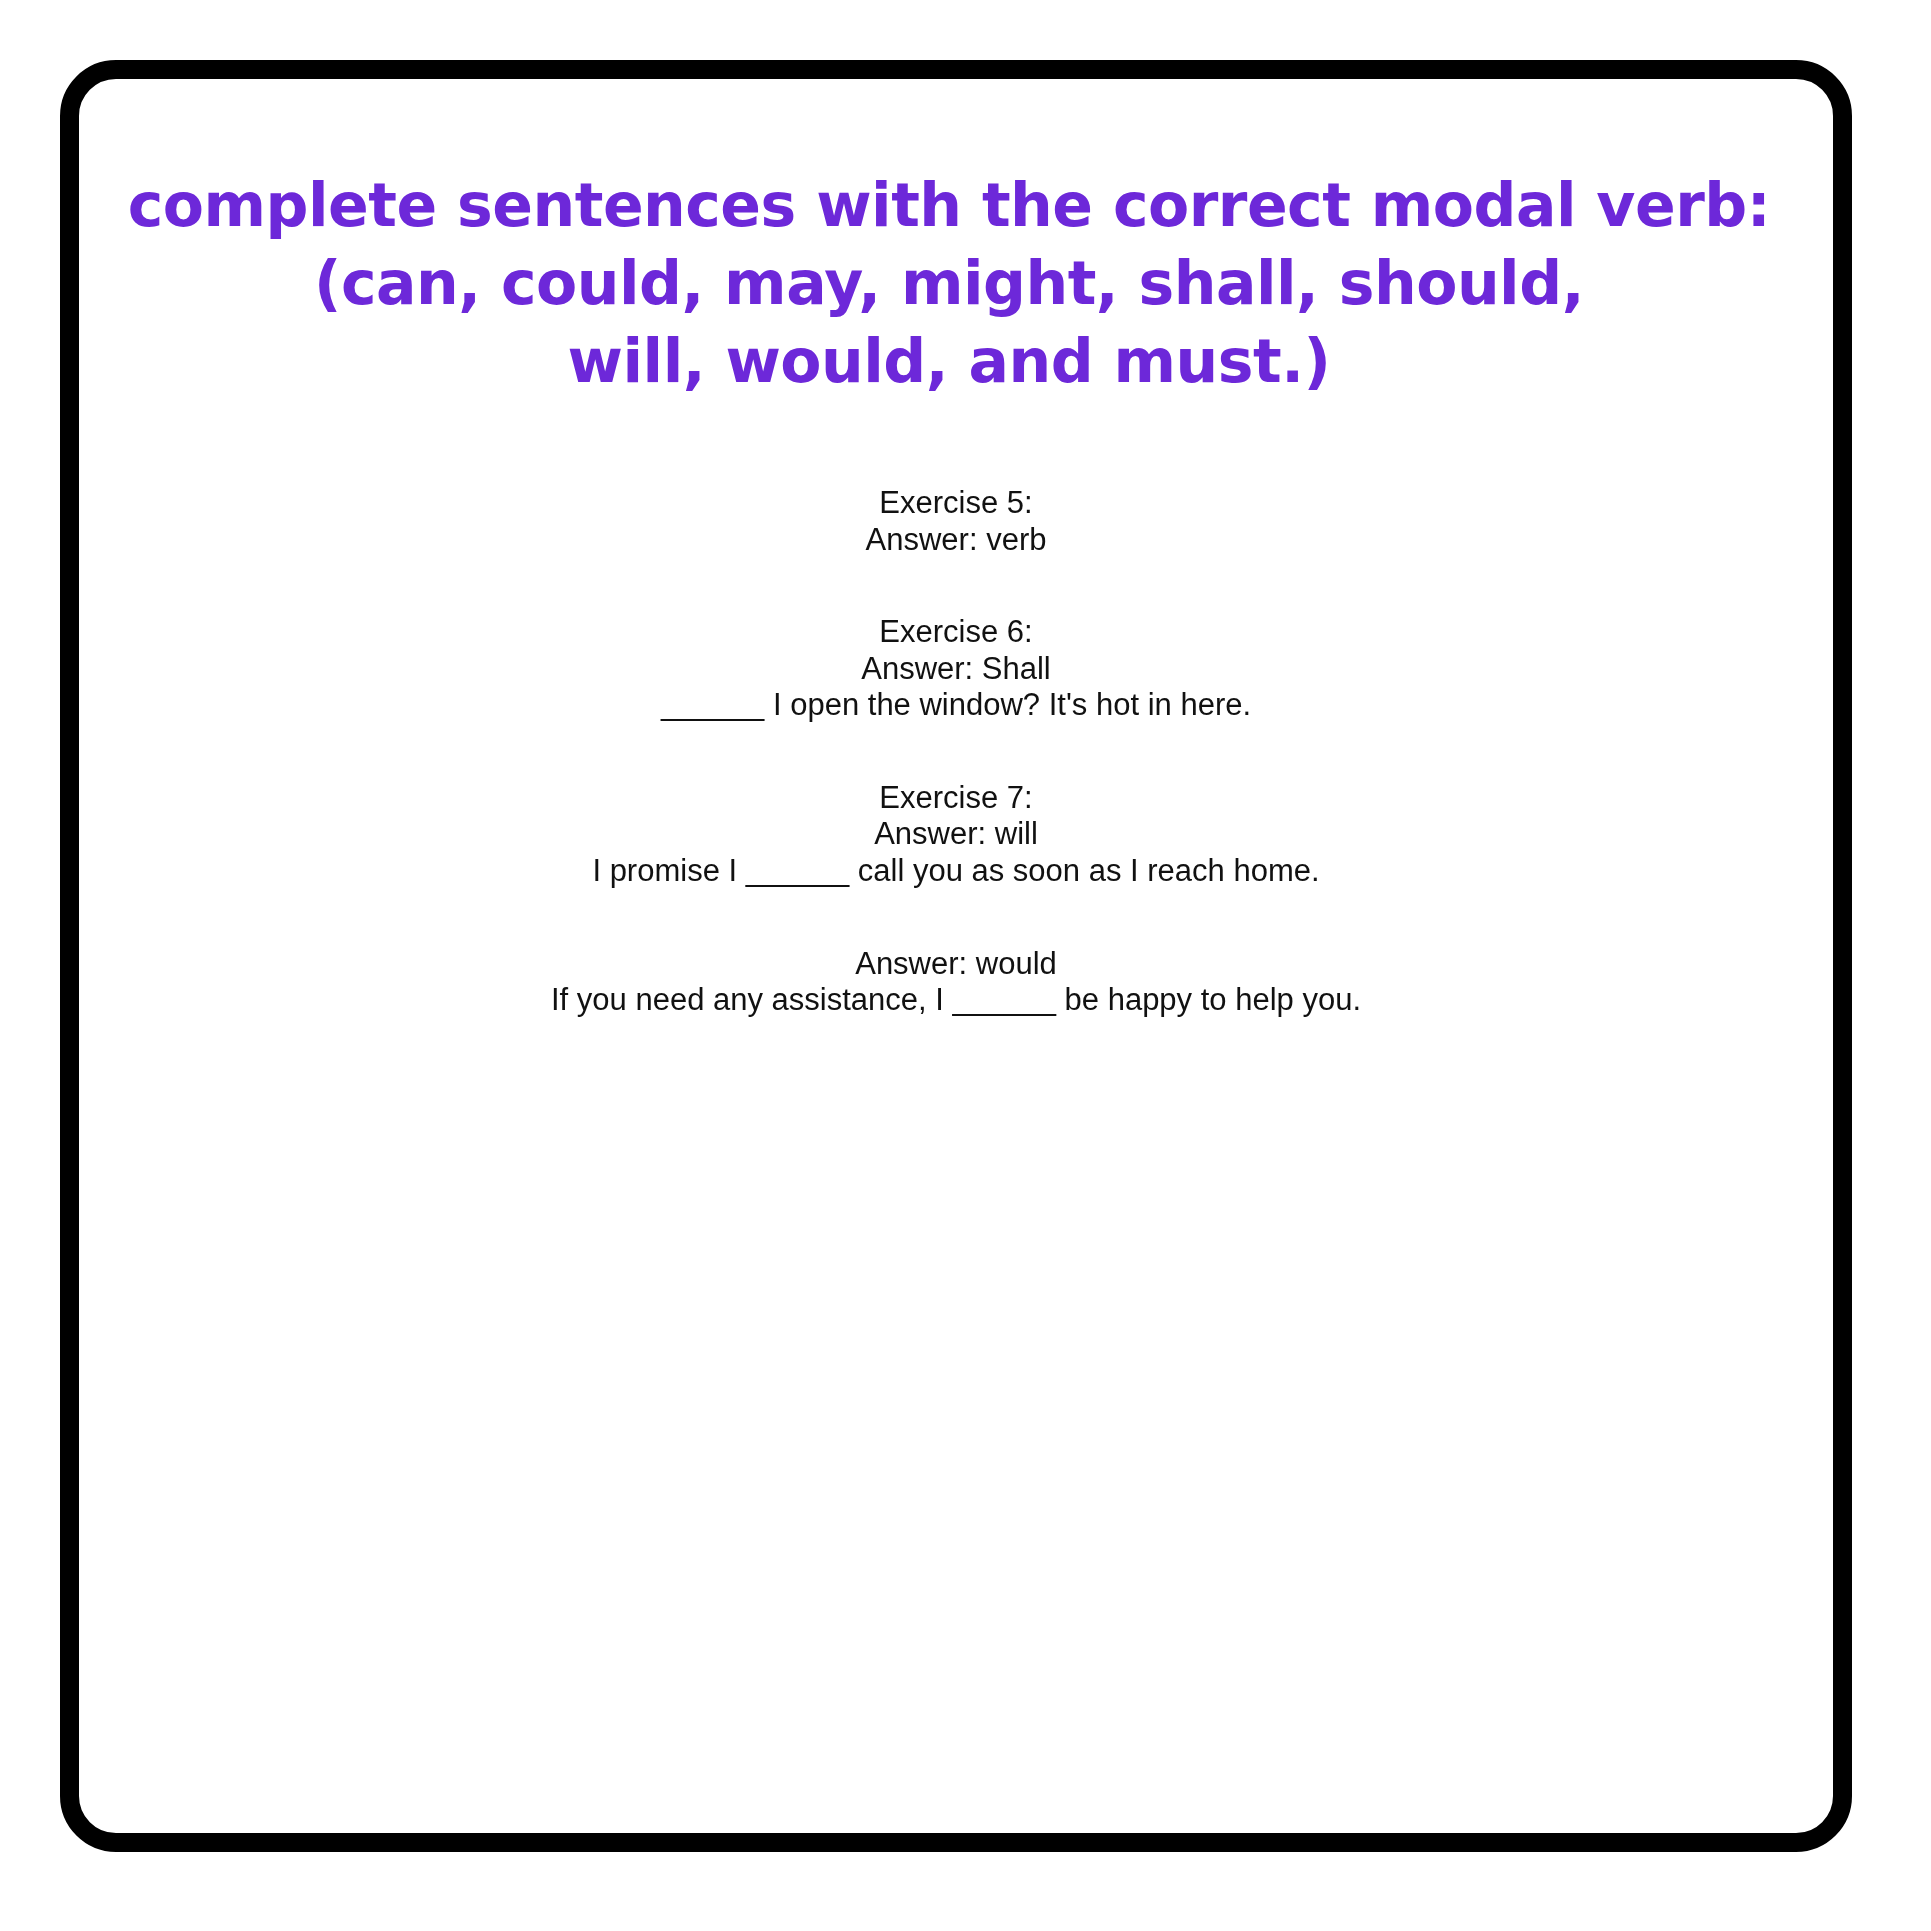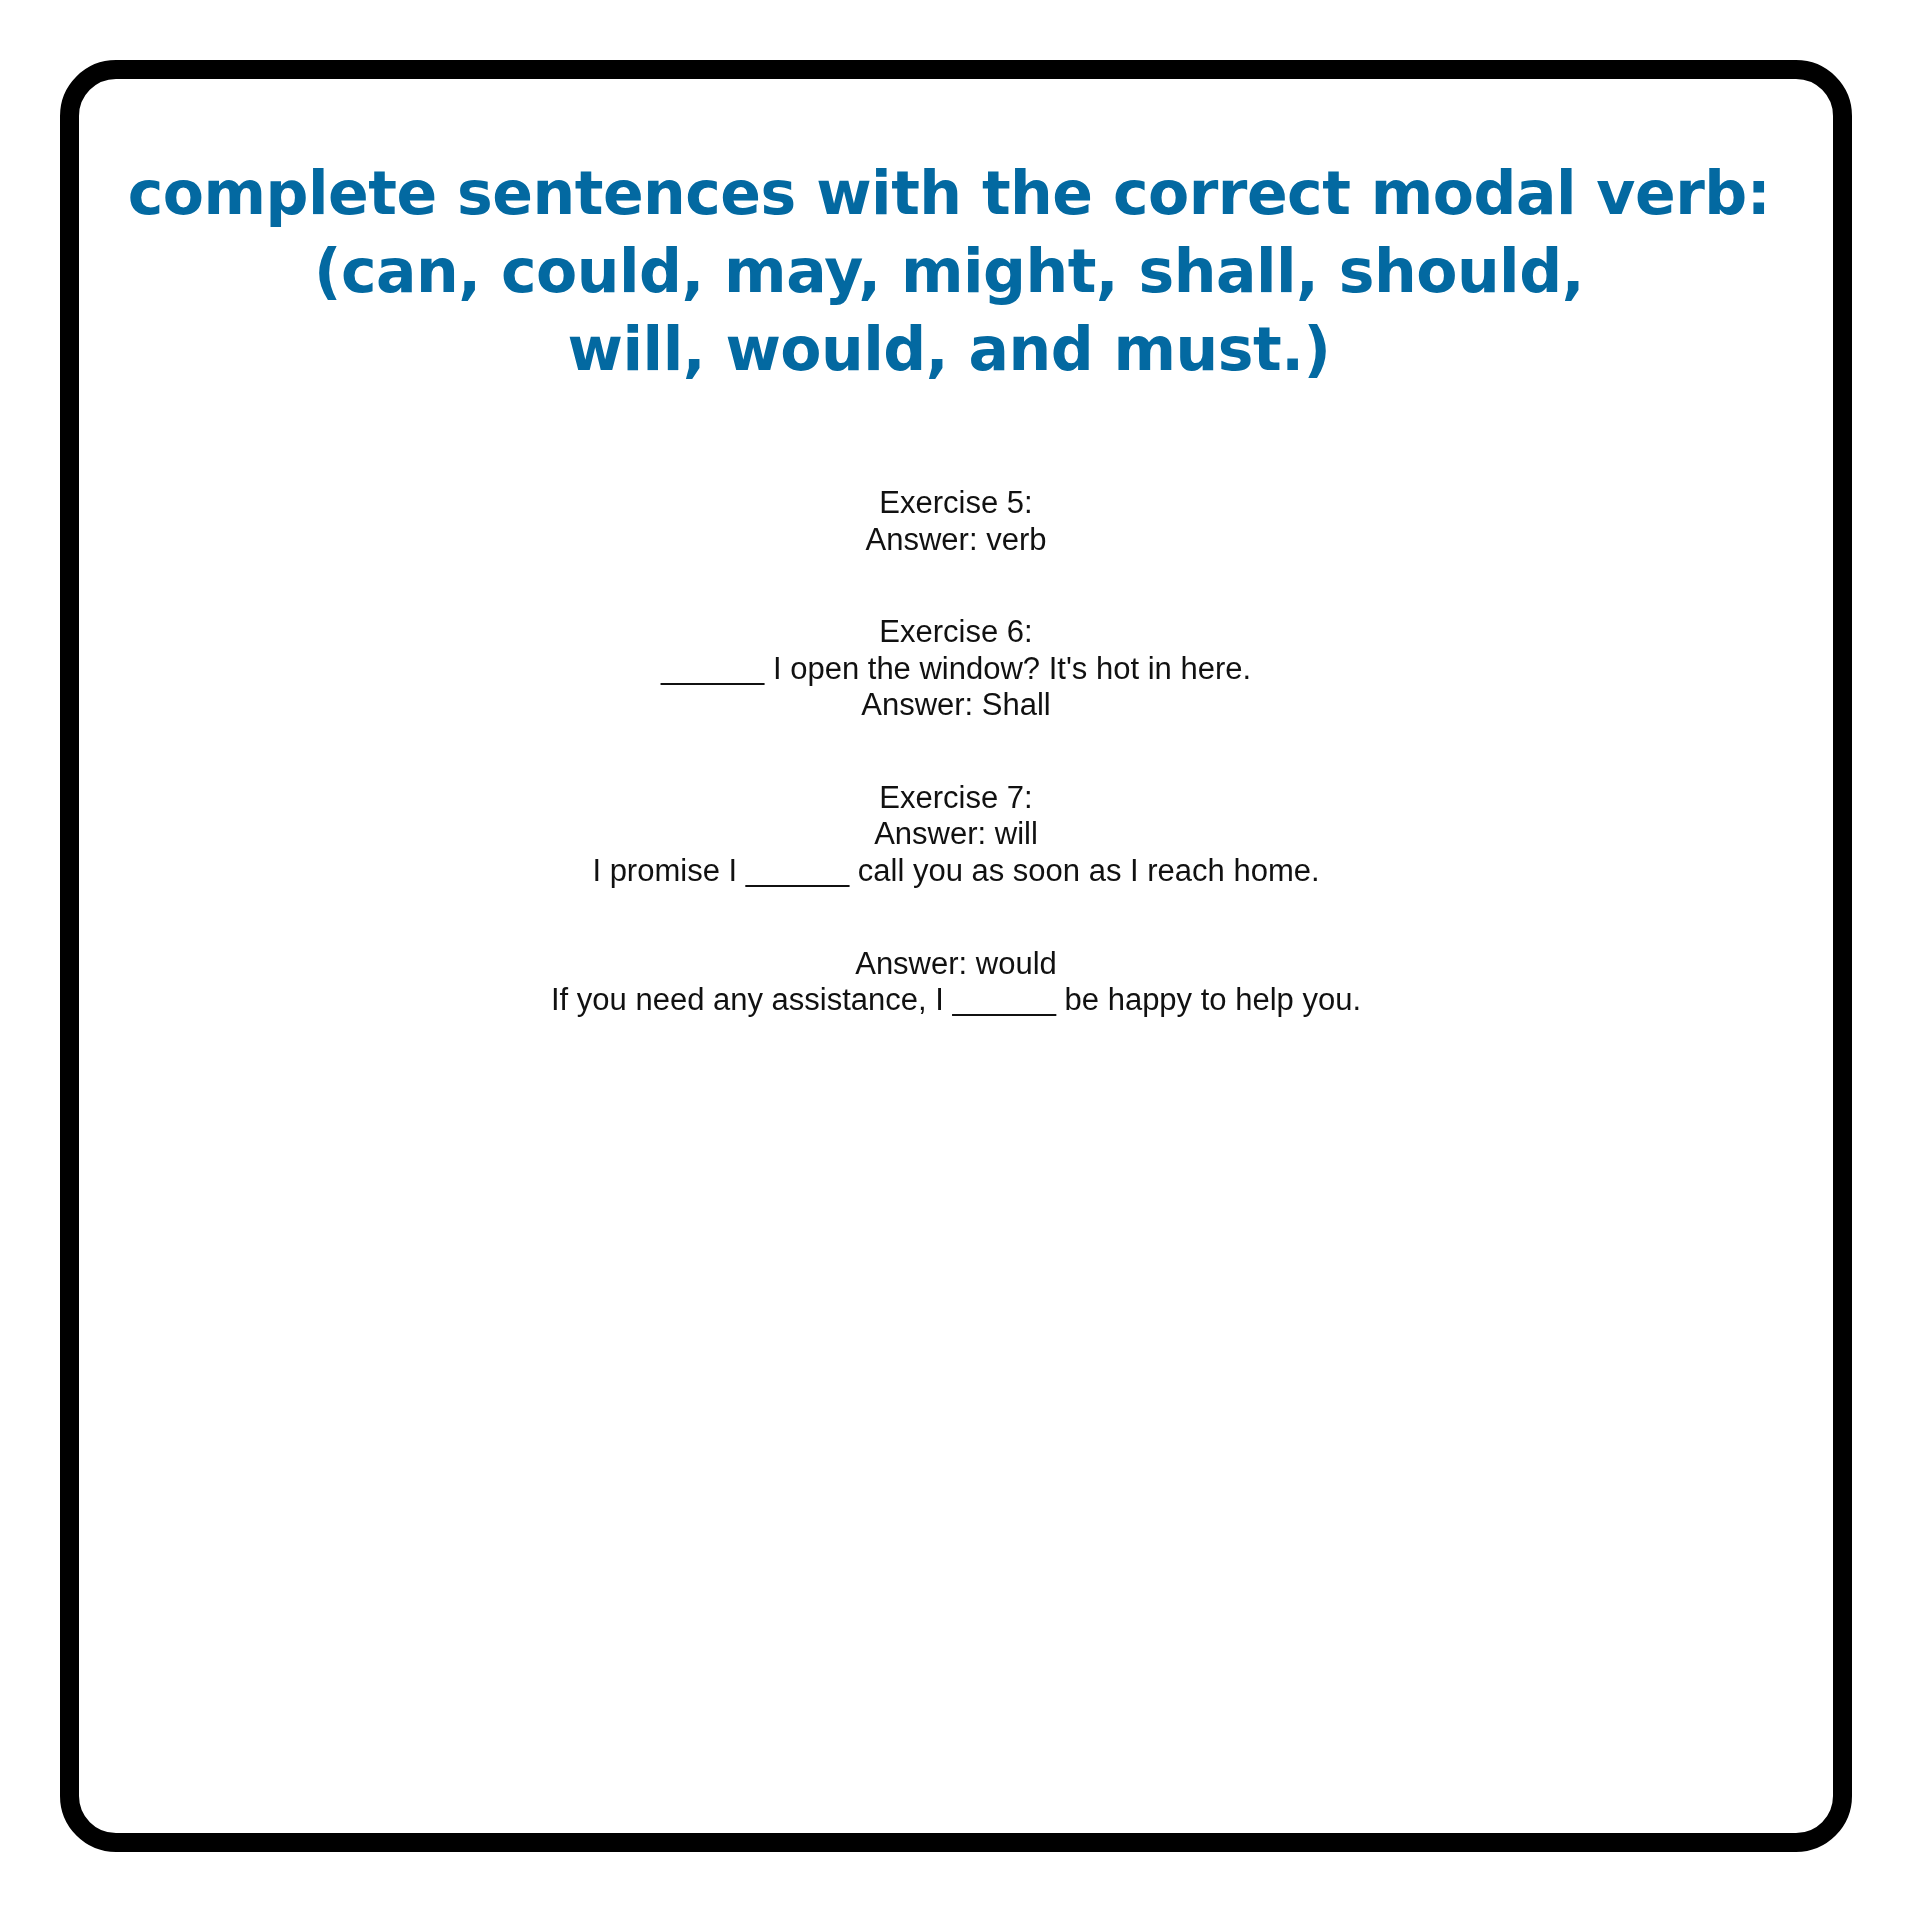--- a/index.html
+++ b/index.html
@@ -34,28 +34,28 @@
     right: 0;
     bottom: 0;
     padding: 0;
   }
 
   .worksheet-title {
     position: absolute;
     left: 0;
     right: 14px;
     top: 75px;
-    margin: 0;
+    margin: 12px;
     text-align: center;
     font-family: "DejaVu Sans", "Liberation Sans", sans-serif;
     font-weight: 700;
     font-size: 60px;
     line-height: 1.30;
     letter-spacing: -0.5px;
-    color: #0369a1;
+    color: #6d28d9;
     white-space: pre-line;
   }
 
   .exercise-list {
     position: absolute;
     left: 0;
     right: 0;
     top: 406px;
     text-align: center;
   }
@@ -100,22 +100,22 @@
 
     <div class="exercise-list">
 
       <div class="exercise-block">
         <div class="exercise-line exercise-heading">Exercise 5:</div>
         <div class="exercise-line exercise-answer">Answer: verb</div>
       </div>
 
       <div class="exercise-block">
         <div class="exercise-line exercise-heading">Exercise 6:</div>
+        <div class="exercise-line exercise-answer">Answer: Shall</div>
         <div class="exercise-line exercise-sentence">______ I open the window? It's hot in here.</div>
-        <div class="exercise-line exercise-answer">Answer: Shall</div>
       </div>
 
       <div class="exercise-block">
         <div class="exercise-line exercise-heading">Exercise 7:</div>
         <div class="exercise-line exercise-answer">Answer: will</div>
         <div class="exercise-line exercise-sentence">I promise I ______ call you as soon as I reach home.</div>
       </div>
 
       <div class="exercise-block">
         <div class="exercise-line exercise-answer">Answer: would</div>

